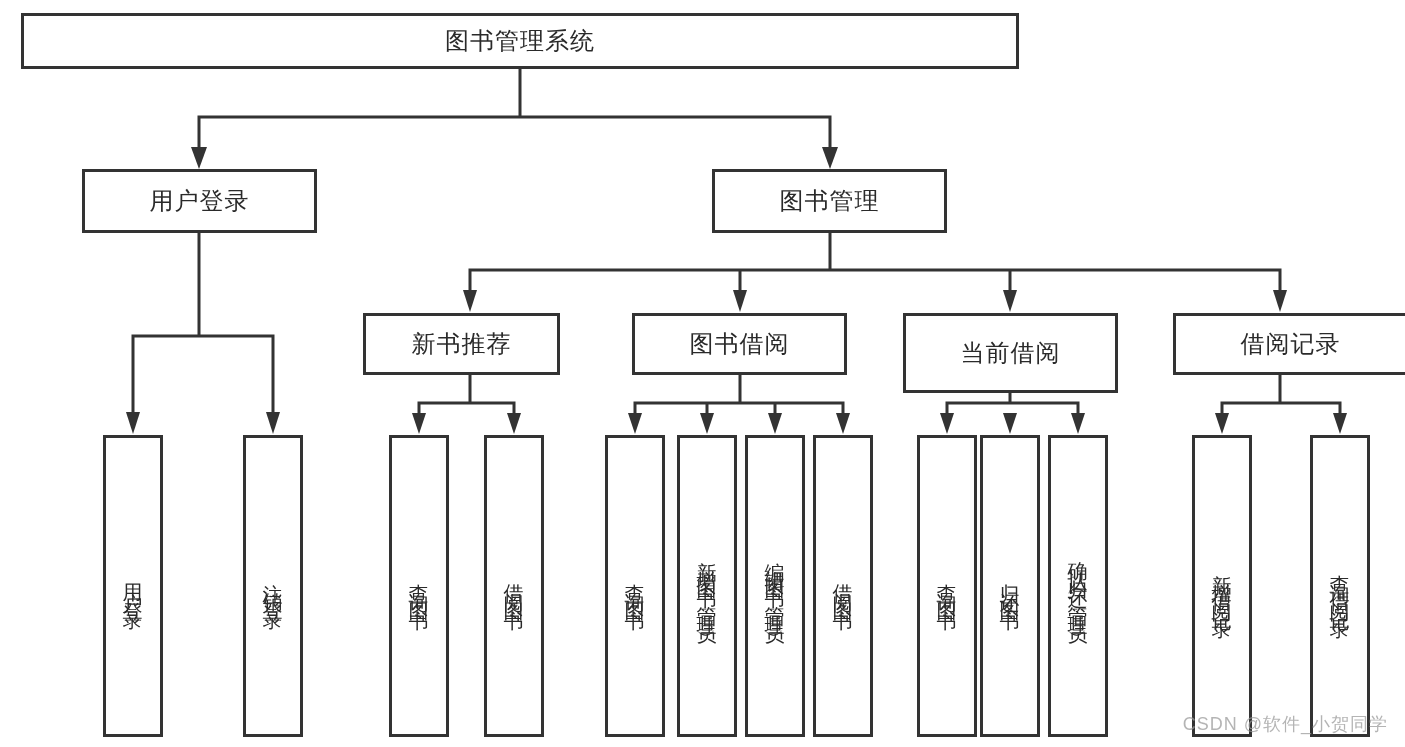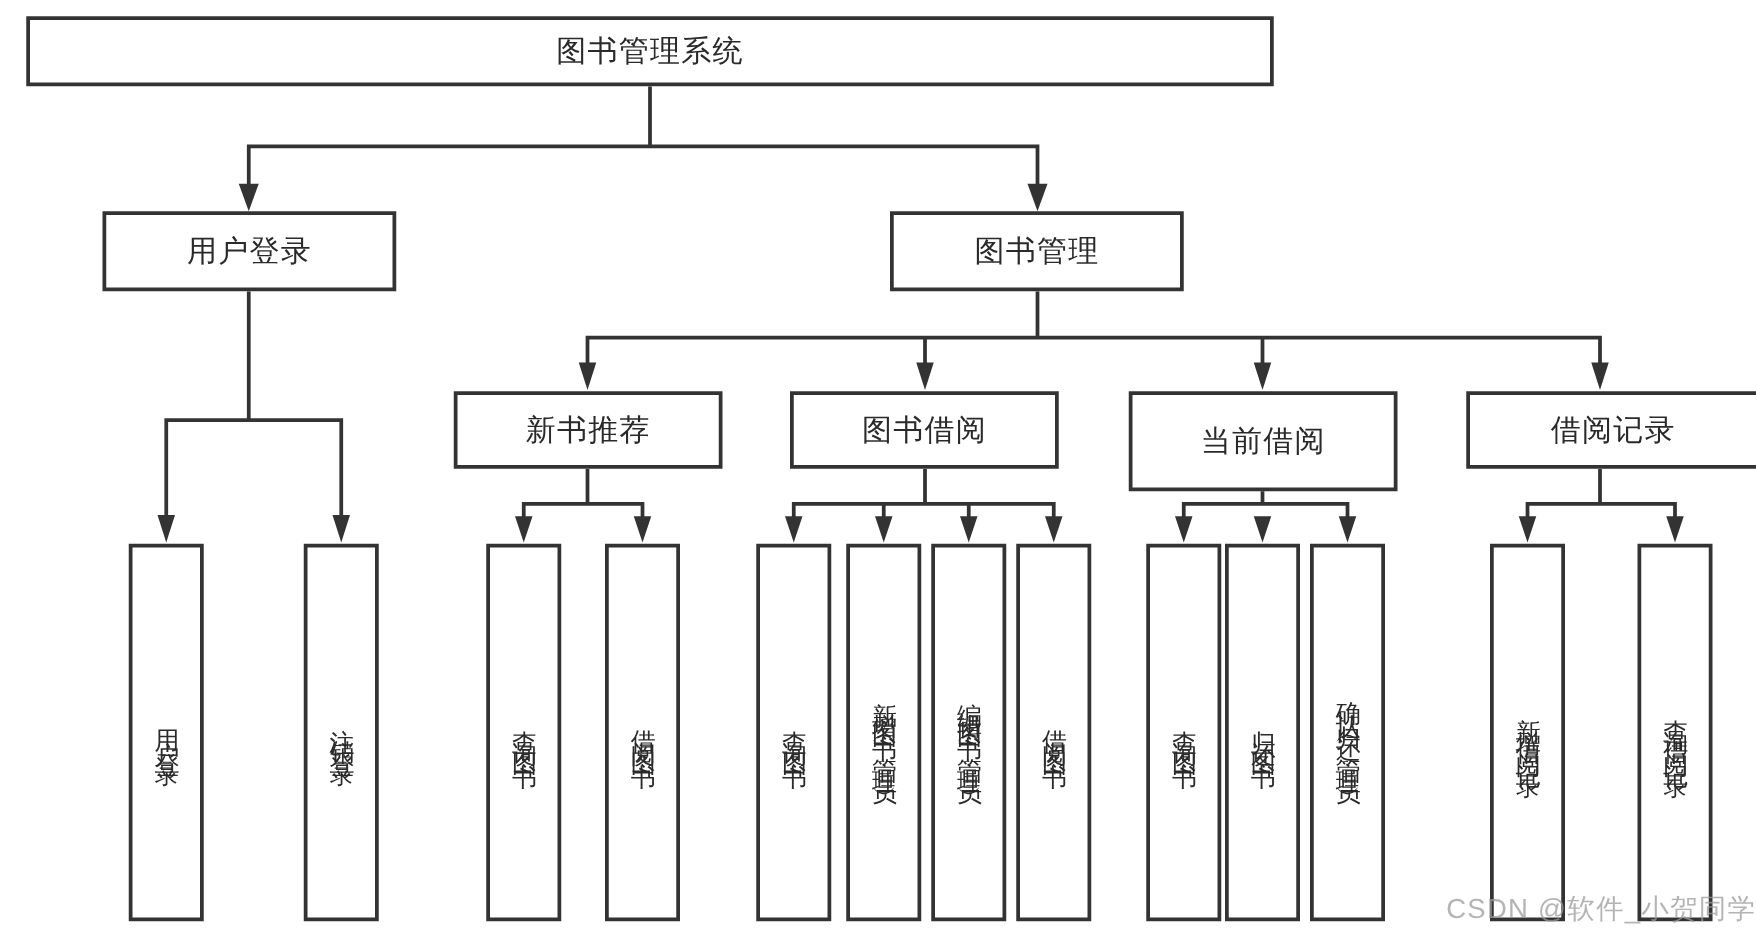--- a/index.html
+++ b/index.html
@@ -13,22 +13,22 @@
     border:3px solid #333333;color:#2a2a2a;
     display:flex;align-items:center;justify-content:center;
     text-align:center;white-space:nowrap;
   }
   .h{font-size:24px;letter-spacing:1px;}
   .v{
     writing-mode:vertical-rl;font-size:20px;letter-spacing:9px;
     white-space:normal;line-height:1;
   }
   .watermark{
-    position:absolute;right:0;top:712px;z-index:5;
-    font-size:22px;letter-spacing:1px;color:rgba(155,155,155,0.75);
+    position:absolute;right:17px;top:712px;z-index:5;
+    font-size:18px;letter-spacing:1px;color:rgba(155,155,155,0.75);
   }
 </style>
 </head>
 <body>
 
 <div id="canvas">
 
   <svg id="wires" viewBox="0 0 1405 747" xmlns="http://www.w3.org/2000/svg">
     <g stroke="#333333" stroke-width="3" fill="none">
       <g>
@@ -74,21 +74,21 @@
       <polygon points="1215,413 1229,413 1222,434"></polygon>
       <polygon points="1333,413 1347,413 1340,434"></polygon>
     </g>
   </svg>
 
   <div class="box h" style="left:21px;top:13px;width:998px;height:56px;">图书管理系统</div>
 
   <div class="box h" style="left:82px;top:169px;width:235px;height:64px;">用户登录</div>
   <div class="box h" style="left:712px;top:169px;width:235px;height:64px;">图书管理</div>
 
-  <div class="box h" style="left:363px;top:313px;width:215px;height:62px;">新书推荐</div>
+  <div class="box h" style="left:363px;top:313px;width:197px;height:62px;">新书推荐</div>
   <div class="box h" style="left:632px;top:313px;width:215px;height:62px;">图书借阅</div>
   <div class="box h" style="left:903px;top:313px;width:215px;height:80px;">当前借阅</div>
   <div class="box h" style="left:1173px;top:313px;width:235px;height:62px;">借阅记录</div>
 
   <div class="box v" style="left:103px;top:435px;width:60px;height:302px;">用户登录</div>
   <div class="box v" style="left:243px;top:435px;width:60px;height:302px;">注销登录</div>
 
   <div class="box v" style="left:389px;top:435px;width:60px;height:302px;">查询图书</div>
   <div class="box v" style="left:484px;top:435px;width:60px;height:302px;">借阅图书</div>
 

